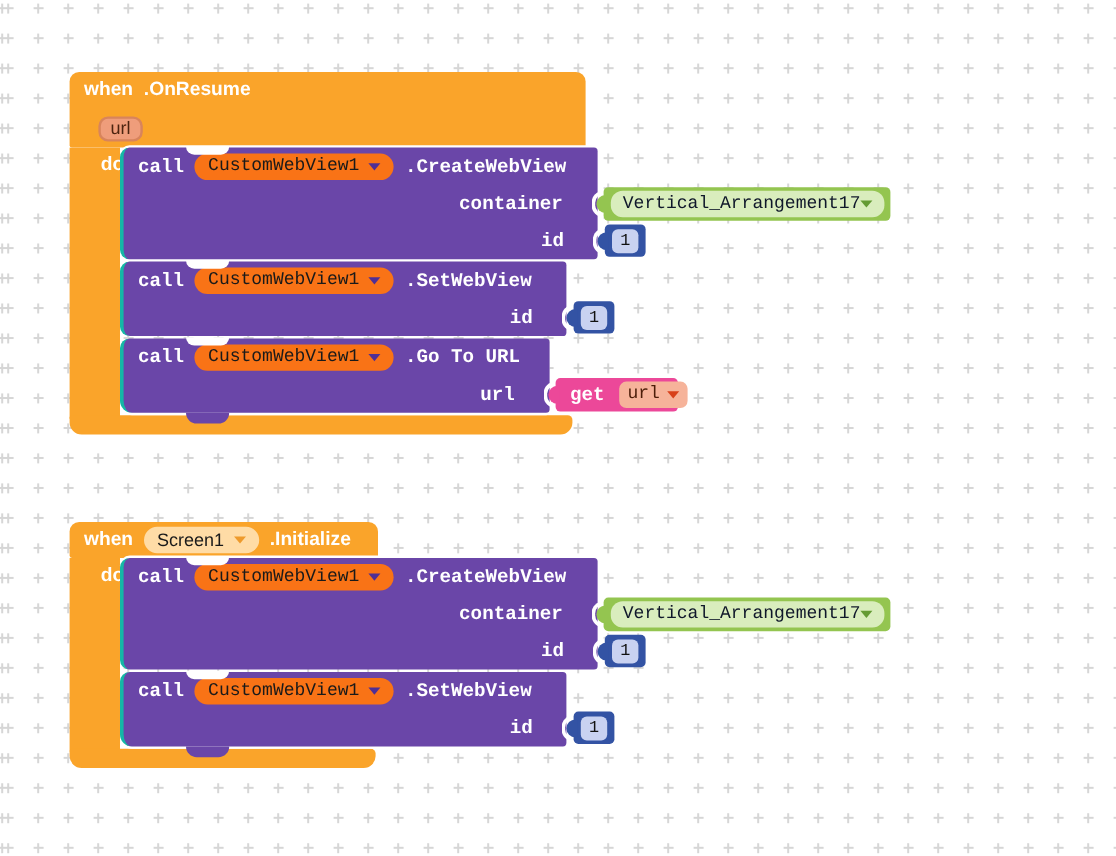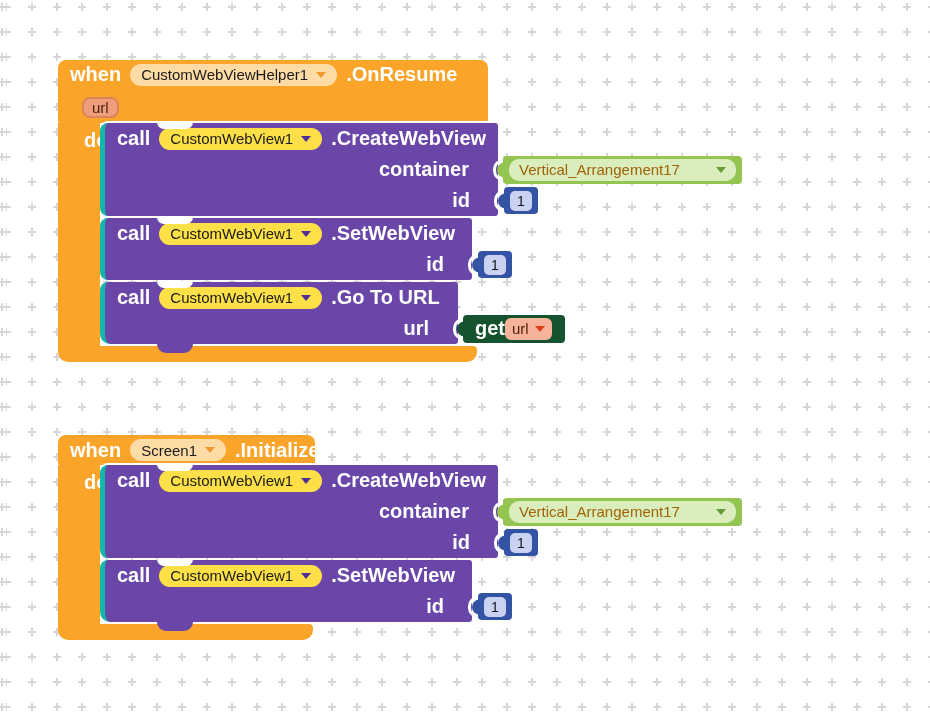--- a/index.html
+++ b/index.html
@@ -26,43 +26,43 @@
     mask-image:repeating-linear-gradient(to right,#000 0 8px,transparent 8px 25px);
     mask-position:3px 0;
   }
 
   .stack { position:absolute; }
   
   .ehdr  { position:absolute; left:0; top:0; background:#faa42a; border-radius:8px 8px 2px 2px; z-index:1; }
   .espine{ position:absolute; left:0; background:#faa42a; z-index:1; }
   .ebar  { position:absolute; left:0; background:#faa42a; border-radius:2px 4px 10px 10px; z-index:1; }
   .hrow1 { display:flex; align-items:center; gap:9px; height:29px; padding-left:12px; }
-  .lbl   { color:#ffffff; font-weight:bold; font-size:20px; white-space:nowrap;text-align:center; }
+  .lbl   { color:#ffffff; font-weight:bold; font-size:16px; white-space:nowrap;text-align:center; }
   .do-lbl{ display:block; padding:6px 0 0 26px; }
 
   
   .pill { display:inline-flex; align-items:center; gap:8px; height:22px; padding:0 11px;
           border-radius:11px; font-size:15px; color:#1a1a1a; white-space:nowrap; }
   .pill-orange { background:#ffdca6; }
-  .pill-purple { background:#fde047; }
+  .pill-purple { background:#f97316; }
   .tri { width:0; height:0; border-left:5px solid transparent; border-right:5px solid transparent; border-top:6px solid #888; }
   .tri-orange { border-top-color:#ee9a2b; }
   .tri-purple { border-top-color:#4f2f96; }
   .tri-green  { border-top-color:#649b33; }
   .tri-red    { border-top-color:#d8401a; }
 
   
   .chip-param { display:inline-flex; align-items:center; height:21px; padding:0 8px;
     margin:8px 0 0 24px; background:#ef9d7b; border:2px solid #d8845c; border-radius:8px;
     font-size:15px; color:#4c2410; box-sizing:border-box; }
 
   
   .blocks { position:absolute; z-index:2; }
-  .pb { position:relative; background:#6a46a8; border-left:5px solid #14b8a6;
-        border-radius:8px 3px 3px 8px; box-sizing:border-box; }
+  .pb { position:relative; background:#6a46a8; border-left:3px solid #14b8a6;
+        border-radius:8px 3px 3px 8px; box-sizing:border-box;font-family:Liberation Mono, monospace; }
   .pb + .pb { margin-top:2px; }
   .pb.first { box-shadow:0 -2px 0 #ffffff; }
   .pb.last  { border-bottom-left-radius:10px; box-shadow:0 2px 0 #ffffff; }
   .crow { display:flex; align-items:center; gap:9px; height:31px; padding-left:12px; }
   .arow { display:flex; align-items:center; justify-content:flex-end; height:31px; }
   .arg-lbl { margin-right:24px; }
   .notch { position:absolute; top:-1px; left:52px; width:36px; height:7px; background:#ffffff;
            border-radius:0 0 10px 10px; }
   .btab  { position:absolute; bottom:-9px; left:52px; width:36px; height:9px; background:#6a46a8;
            border-radius:0 0 10px 10px; }
@@ -72,45 +72,41 @@
             border-radius:11px 0 0 11px; flex:none; }
 
   
   .att { position:relative; z-index:3; display:flex; align-items:center; flex:none; box-sizing:border-box; }
   .att::before { content:""; position:absolute; left:-6px; top:50%; transform:translateY(-50%);
                  width:9px; height:15px; border-radius:8px 0 0 8px; background:inherit; }
   .green-block { background:#94c550; height:28px; width:239px; margin-right:-244px;
                  border-radius:4px; padding:0 6px; }
   .green-inner { flex:1; display:flex; align-items:center; justify-content:space-between;
                  height:22px; padding:0 10px; background:#d9edbd; border-radius:10px;
-                 font-size:15px; color:#a16207; white-space:nowrap; }
+                 font-size:15px; color:#0f172a; white-space:nowrap; }
   .num-block { background:#3353a4; width:34px; height:27px; margin-right:-40px;
                border-radius:4px; justify-content:center; }
   .num-field { width:22px; height:20px; background:#c9d2f1; border-radius:5px; font-size:14px;
                color:#111111; display:flex; align-items:center; justify-content:center; }
-  .get-block { background:#14532d; height:28px; width:102px; margin-right:-107px;
-               border-radius:4px; gap:0; padding-left:12px; }
+  .get-block { background:#ec4899; height:28px; width:102px; margin-right:-107px;
+               border-radius:4px; gap:12px; padding-left:12px; }
   .get-chip { display:flex; align-items:center; gap:6px; height:22px; padding:0 7px;
               background:#f6b39a; border-radius:6px; font-size:15px; color:#4c1d09; }
 </style>
 </head>
 <body>
 
 <div class="scene">
   <div class="grid v"></div>
   <div class="grid h"></div>
 
   <div class="stack" style="left:58px; top:60px; width:710px; height:310px;">
     <div class="ehdr" style="width:430px; height:63px;">
       <div class="hrow1">
         <span class="lbl">when</span>
-        <span class="pill pill-orange">
-          <span>CustomWebViewHelper1</span>
-          <span class="tri tri-orange"></span>
-        </span>
         <span class="lbl">.OnResume</span>
       </div>
       <span class="chip-param">url</span>
     </div>
     <div class="espine" style="top:63px; width:42px; height:226px;">
       <span class="lbl do-lbl">do</span>
     </div>
     <div class="ebar" style="top:286px; width:419px; height:16px;"></div>
 
     <div class="blocks" style="left:42px; top:63px;">

